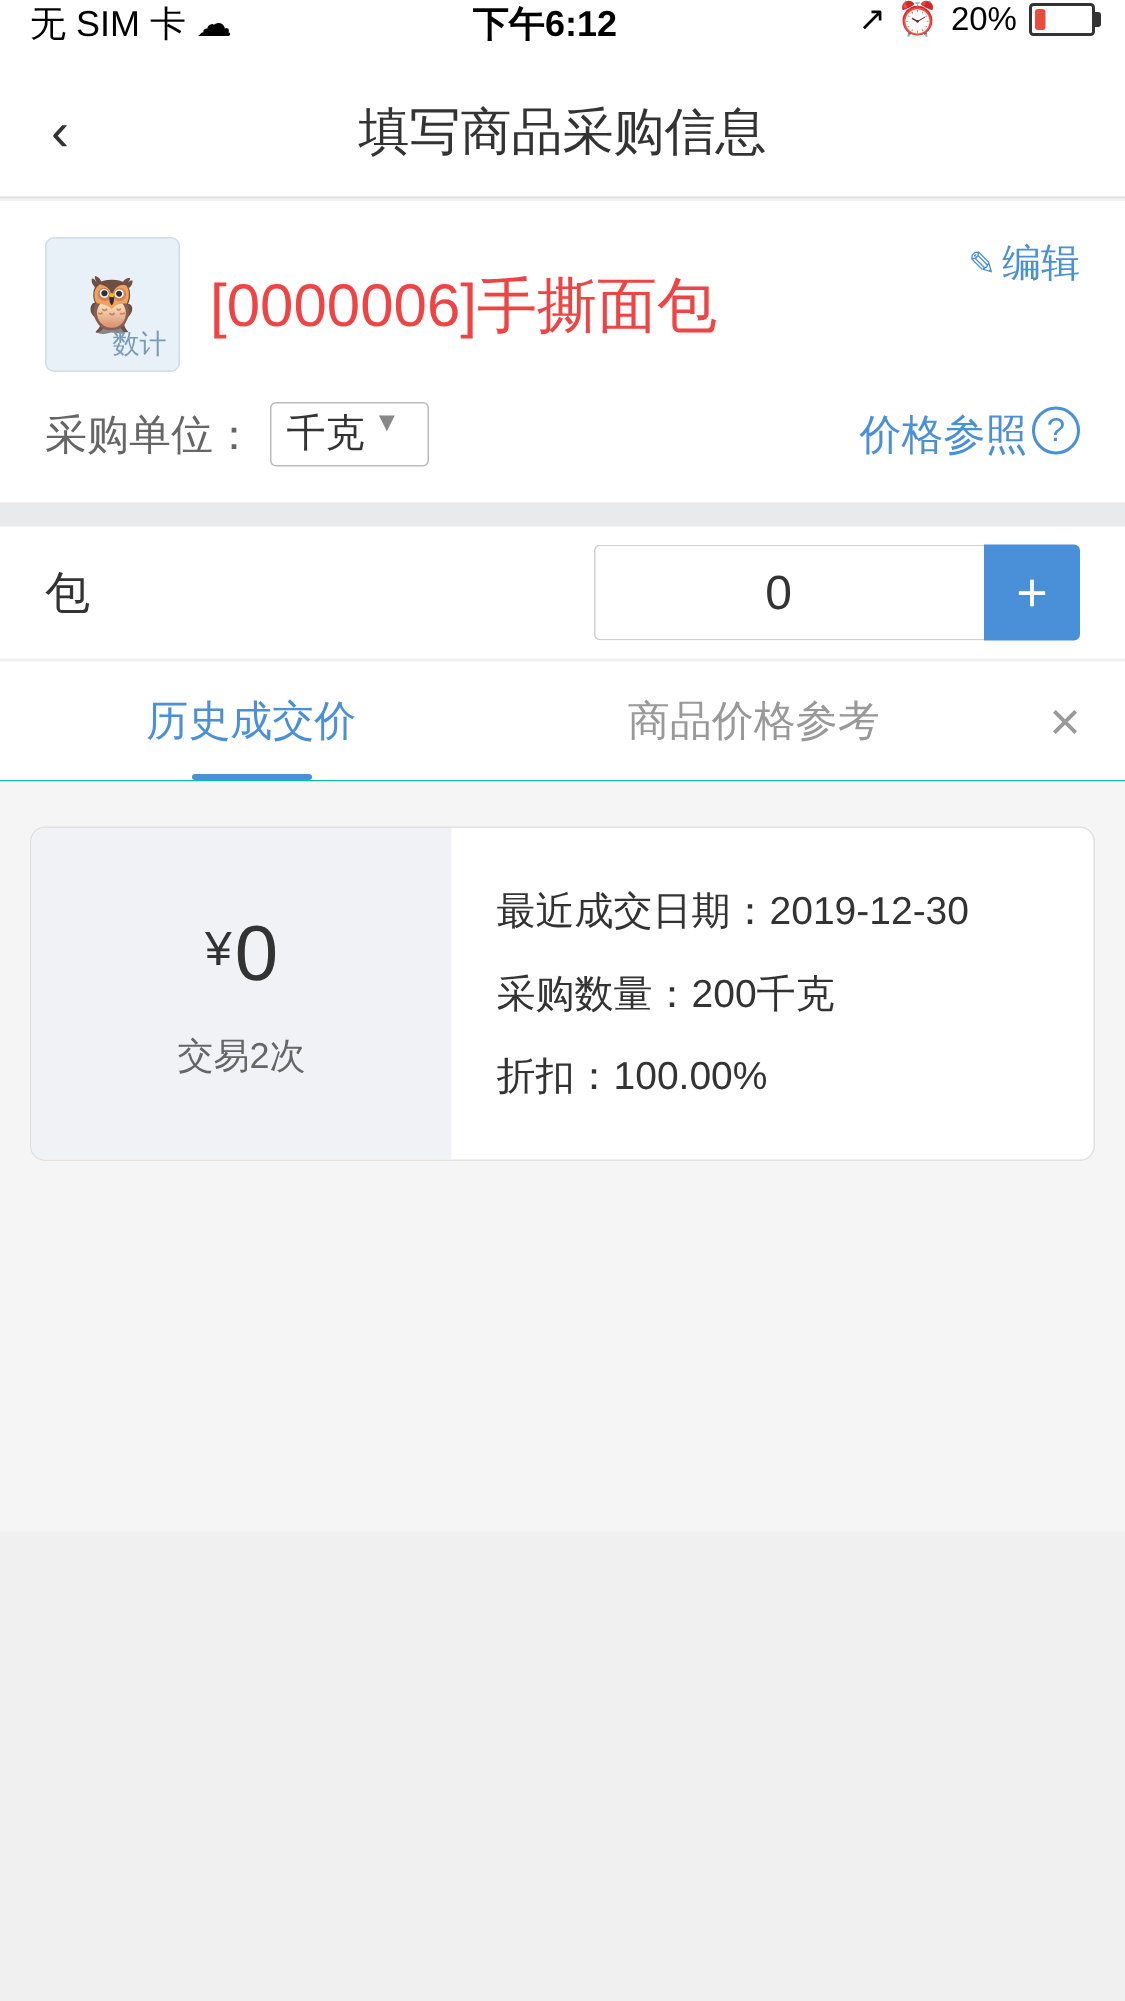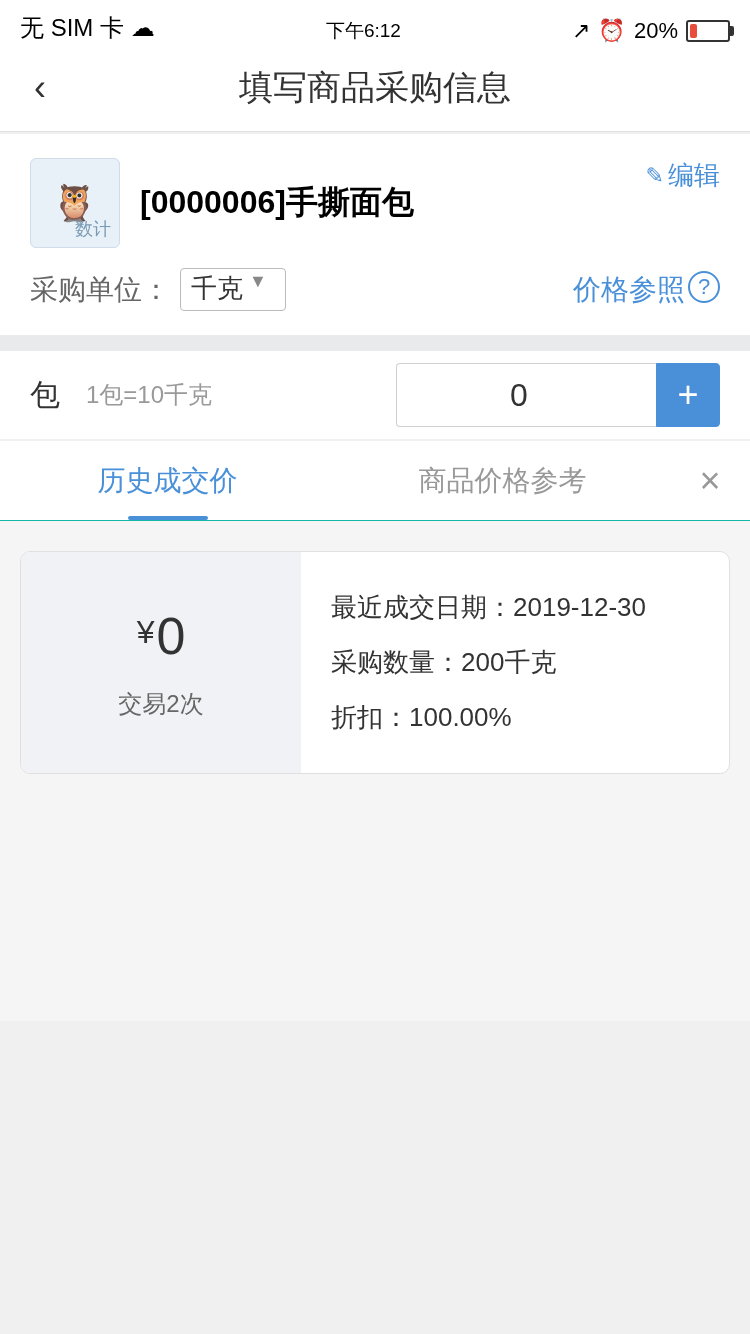--- a/index.html
+++ b/index.html
@@ -13,28 +13,28 @@
       font-size: 28px;
       color: #333;
     }
 
     
     .status-bar {
       width: 750px;
       height: 44px;
       background: #fff;
       display: flex;
-      align-items: flex-end;
+      align-items: flex-start;
       justify-content: space-between;
       padding: 0 20px;
       font-size: 24px;
       color: #000;
     }
     .status-left { display: flex; align-items: center; gap: 10px; }
-    .status-center { font-size: 19px; font-weight: 400; }
+    .status-center { font-size: 24px; font-weight: 700; }
     .status-right { display: flex; align-items: center; gap: 8px; font-size: 22px; }
     .battery-icon {
       width: 44px;
       height: 22px;
       border: 2px solid #333;
       border-radius: 3px;
       position: relative;
       display: inline-flex;
       align-items: center;
       padding: 2px;
@@ -122,23 +122,23 @@
       color: #7a9bb5;
     }
     .owl-label {
       font-size: 18px;
       color: #7a9bb5;
       position: absolute;
       bottom: 6px;
       right: 8px;
     }
     .product-name {
-      font-size: 32px;
-      color: #000000;
-      font-weight: 700;
+      font-size: 40px;
+      color: #ef4444;
+      font-weight: 400;
     }
     .edit-link {
       font-size: 26px;
       color: #4a90d9;
       display: flex;
       align-items: center;
       gap: 4px;
       white-space: nowrap;
       cursor: pointer;
     }
@@ -413,21 +413,20 @@
         <span>?</span>
       </div>
     </div>
   </div>
 </div>
 
 <div class="divider-thick"></div>
 
 <div class="quantity-row main-content">
   <span class="quantity-unit-label">包</span>
-  <span class="quantity-conversion">1包=10千克</span>
   <div class="quantity-input-area">
     <input class="quantity-input" type="number" value="0" style="">
     <div class="quantity-plus">
       <span>+</span>
     </div>
   </div>
 </div>
 
 <div class="tab-bar">
   <div class="tab-item">

